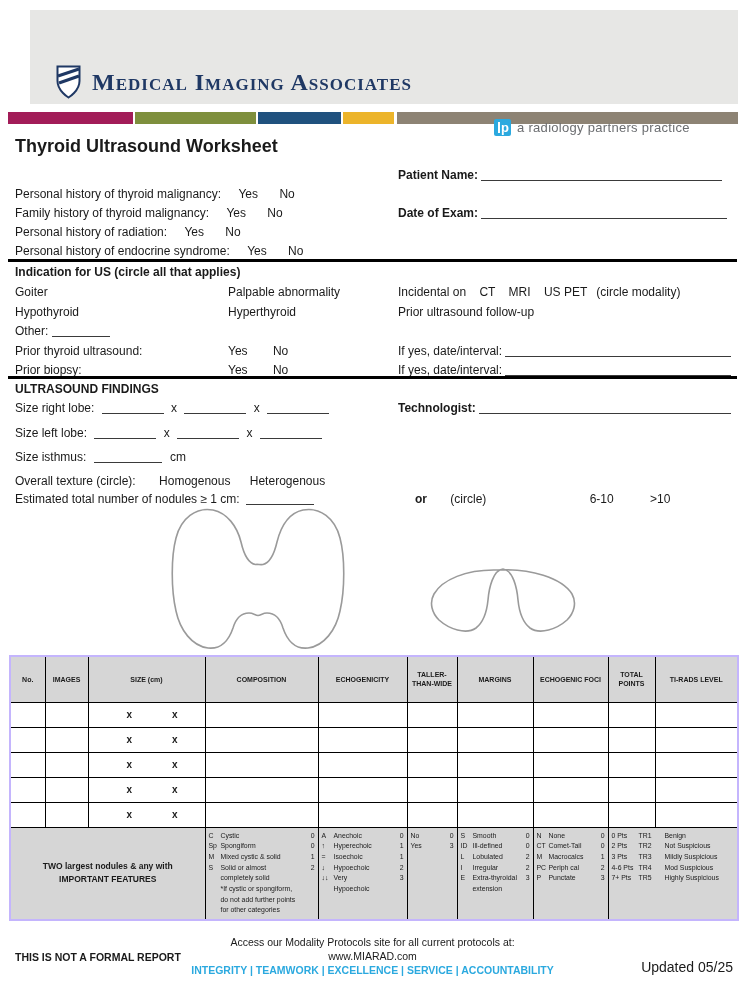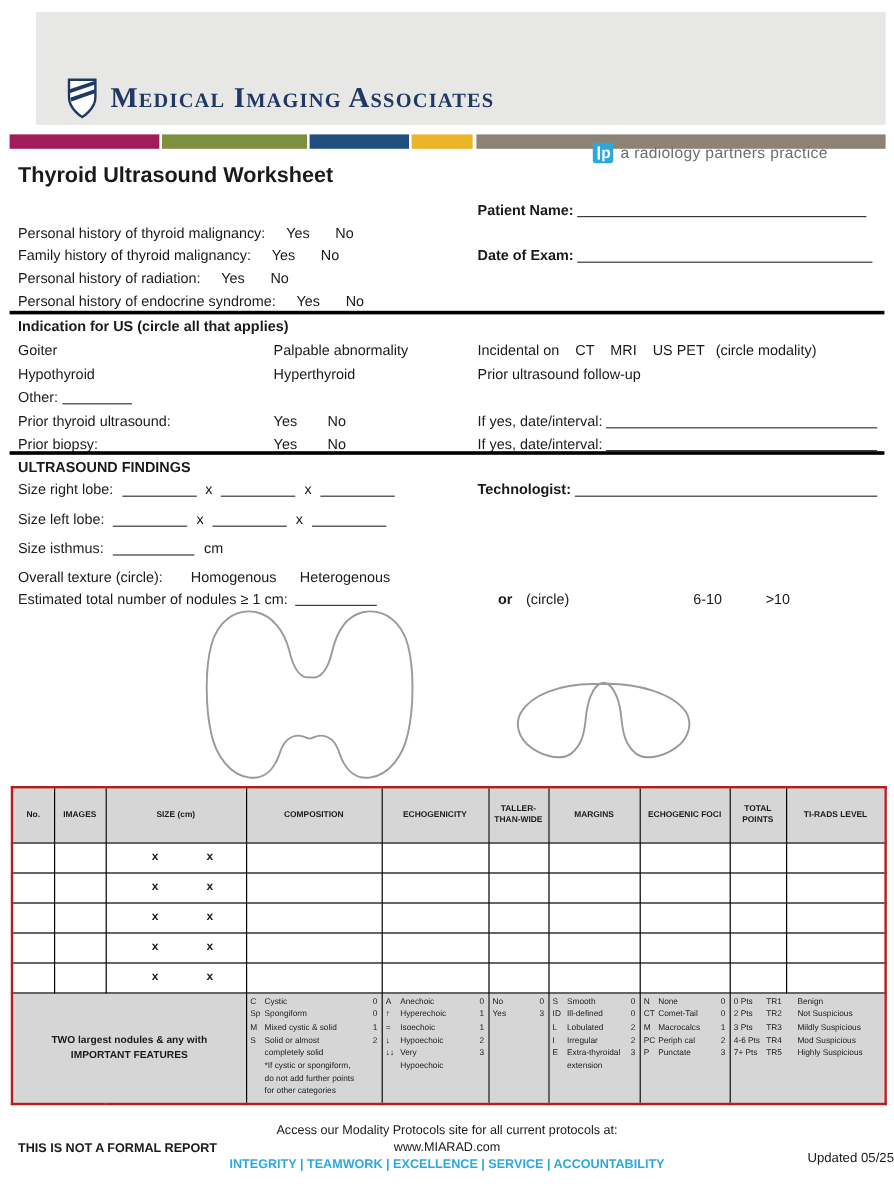--- a/index.html
+++ b/index.html
@@ -29,21 +29,21 @@
   .opt { cursor:pointer; }
   .rule { position:absolute; left:8px; width:729px; height:3px; background:#000; }
 
   
   .diag path { fill:none; stroke:#9a9a9a; stroke-width:1.6; }
 
   
   .tbl-wrap { position:absolute; left:9px; top:655px; width:728px; }
   table { border-collapse:collapse; table-layout:fixed; width:728px; }
   td, th { border:1px solid #000; overflow:hidden; }
-  table { border:2px solid #b91c1c; }
+  table { border:2px solid #c4b5fd; }
   th { background:#d6d6d6; font-size:7px; font-weight:bold; text-align:center; vertical-align:middle;
        height:46px; padding:2px; line-height:1.3; }
   .body-row td { height:25px; background:#fff; }
   .size-cell { padding-left:38px; font-size:10px; font-weight:bold; }
   .size-cell .x2 { margin-left:40px; }
   .legend-row td { background:#d6d6d6; vertical-align:top; padding:3px 3px; }
   .imp-cell { text-align:center; vertical-align:middle !important; font-size:8.5px; font-weight:bold; line-height:1.6; padding:0 20px !important; }
   .lr { display:flex; font-size:6.9px; line-height:1.55; }
   .la { width:12px; flex:none; }
   .ll { flex:1; }
@@ -202,21 +202,21 @@
     <span class="opt" style="margin-left:20px">Homogenous</span>
     <span class="opt" style="margin-left:16px">Heterogenous</span>
   </div>
 
   <div class="abs txt" style="left:15px;top:492px">
     <span>Estimated total number of nodules ≥ 1 cm:</span>
     <span class="blank" style="width:68px;margin-left:3px"></span>
   </div>
   <div class="abs txt" style="left:415px;top:492px">
     <span class="b">or</span>
-    <span style="margin-left:8px">(circle)</span>
+    <span style="margin-left:20px">(circle)</span>
     <span class="opt" style="margin-left:100px">6-10</span>
     <span class="opt" style="margin-left:33px">&gt;10</span>
   </div>
 
   <svg class="abs diag" style="left:168px;top:506px" width="180" height="148" viewBox="0 0 180 148">
     <path d="M45,4 C28,1 13,12 8,32 C3,51 3,83 8,105 C12,124 24,140 40,142
              C53,143.5 61,134 65,122 C68,112 73,107 81,107 C85,107 87,109 90,109.5
              C93,109 95,107 99,107 C107,107 112,112 115,122 C119,134 127,143.5 140,142
              C156,140 168,124 172,105 C177,83 177,51 172,32 C167,12 152,1 135,4
              C121,7 113,20 109,36 C106,49 101,57 95,58.5 C92,59 90,58 87.5,58.5
@@ -498,15 +498,15 @@
         </td>
       </tr>
     </tbody>
       </table>
   </div>
 
   <div class="abs footer-center" style="top:936px">Access our Modality Protocols site for all current protocols at:</div>
   <div class="abs footer-center" style="top:950px">www.MIARAD.com</div>
   <div class="abs footer-center values" style="top:964px">INTEGRITY | TEAMWORK | EXCELLENCE | SERVICE | ACCOUNTABILITY</div>
   <div class="abs b" style="left:15px;top:951px;font-size:10.5px">THIS IS NOT A FORMAL REPORT</div>
-  <div class="abs" style="right:0;top:959px;font-size:11px">Updated 05/25</div>
+  <div class="abs" style="right:12px;top:959px;font-size:14px">Updated 05/25</div>
 
 </div>
 
 </body></html>

